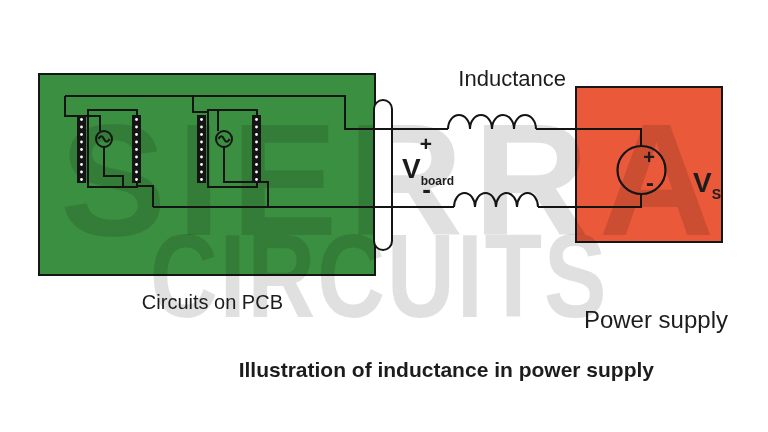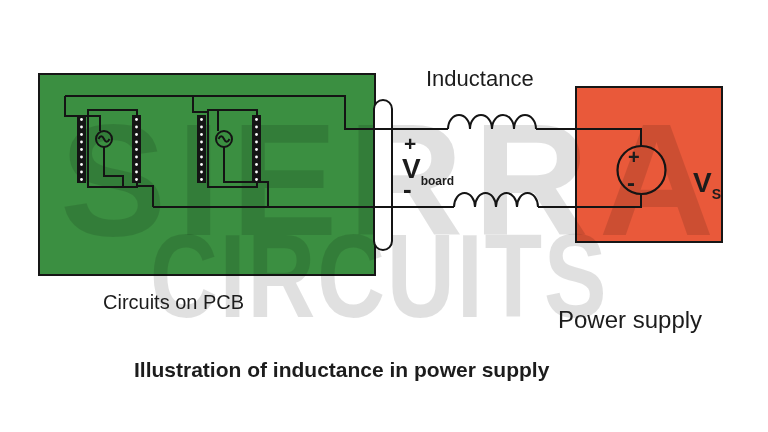--- a/index.html
+++ b/index.html
@@ -34,21 +34,21 @@
        transform:translate(-50%,-50%) scaleX(1.0);}
   .wm2{left:379px;top:276px;font-size:118px;letter-spacing:2px;
        transform:translate(-50%,-50%) scaleX(0.8);}
   svg.diagram{position:absolute;left:0;top:0;}
   .wire{fill:none;stroke:var(--wire);stroke-width:2;}
   .wire-thick{fill:none;stroke:var(--wire);stroke-width:2.2;}
   .chip-body{fill:none;stroke:var(--wire);stroke-width:2;}
   .pin-strip{fill:var(--wire);stroke:none;}
   .connector{fill:#ffffff;stroke:var(--wire);stroke-width:2;}
   .lbl{position:absolute;color:var(--ink);line-height:1.15;}
-  .lbl.center{text-align:left;}
+  .lbl.center{text-align:right;}
   .lbl.bold{font-weight:bold;}
   .sub{font-size:12px;font-weight:bold;vertical-align:-7px;letter-spacing:0;}
   .sub-vs{font-size:14px;font-weight:bold;vertical-align:-7px;}
   .inductance-lbl{left:426px;top:66px;width:140px;font-size:22px;}
   .vboard-plus{left:404px;top:132px;width:28px;font-size:21px;}
   .vboard-main{left:402px;top:153px;font-size:28px;}
   .vboard-minus{left:403px;top:175px;width:28px;font-size:26px;}
   .src-plus{left:628px;top:146px;width:27px;font-size:20px;}
   .src-minus{left:627px;top:169px;width:27px;font-size:24px;}
   .vs-main{left:693px;top:167px;font-size:28px;}

